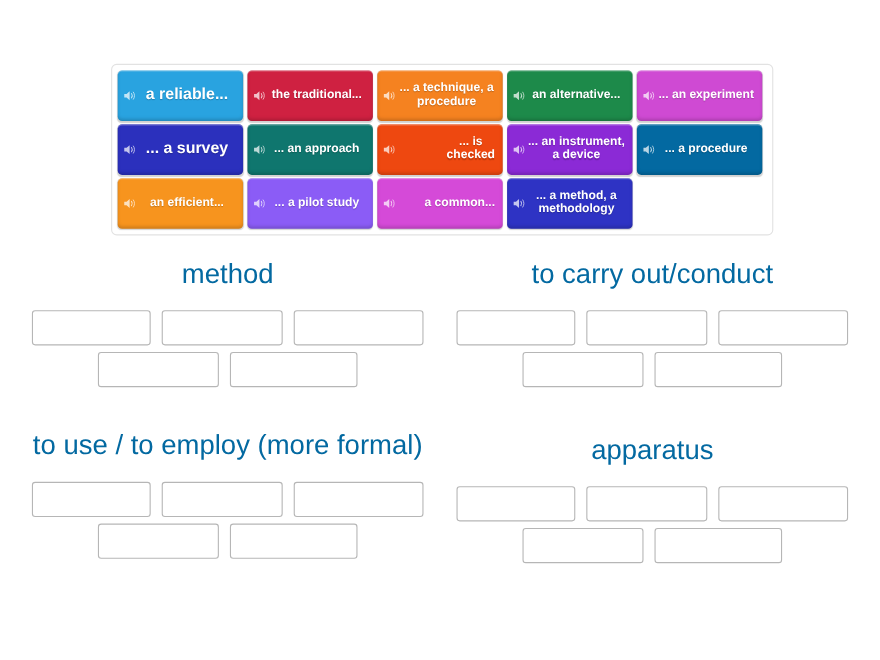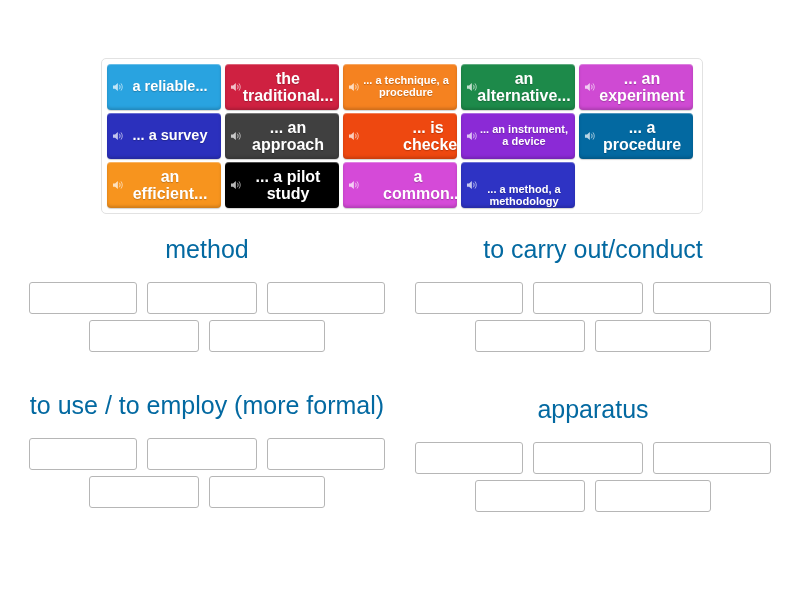--- a/index.html
+++ b/index.html
@@ -61,21 +61,21 @@
   }
   .tile:last-child { margin-right: 0; }
 
   .tile-label {
     display: block;
     padding: 0 4px 0 16px;
     width: 100%;
     box-sizing: border-box;
   }
   .tile-label.sz-lg  { font-size: 14.5px; }
-  .tile-label.sz-md  { font-size: 16px; }
+  .tile-label.sz-md  { font-size: 11px; }
   .tile-label.sz-sm  { font-size: 11px; font-weight: bold; }
 
   .speaker-icon {
     position: absolute;
     left: 5px;
     top: 50%;
     transform: translateY(-50%);
     width: 13px;
     height: 13px;
     opacity: 0.72;
@@ -184,21 +184,21 @@
       <div class="tile" style="background: rgb(43, 48, 189);">
         <span class="speaker-icon">
           <svg viewBox="0 0 16 16" xmlns="http://www.w3.org/2000/svg" aria-hidden="true">
             <path fill="#ffffff" d="M1.2 6.0h2.6L7.2 3.0v10L3.8 10H1.2z"></path>
             <path fill="none" stroke="#ffffff" stroke-width="1.15" stroke-linecap="round" d="M9.3 5.6c1.0 1.4 1.0 3.4 0 4.8"></path>
             <path fill="none" stroke="#ffffff" stroke-width="1.0" stroke-linecap="round" d="M11.4 4.0c1.7 2.2 1.7 5.8 0 8.0"></path>
           </svg>
         </span>
         <span class="tile-label sz-lg">... a survey</span>
       </div>
-      <div class="tile" style="background: #404040; justify-content: flex-end;">
+      <div class="tile" style="background: #0f766e; justify-content: flex-end;">
         <span class="speaker-icon">
           <svg viewBox="0 0 16 16" xmlns="http://www.w3.org/2000/svg" aria-hidden="true">
             <path fill="#ffffff" d="M1.2 6.0h2.6L7.2 3.0v10L3.8 10H1.2z"></path>
             <path fill="none" stroke="#ffffff" stroke-width="1.15" stroke-linecap="round" d="M9.3 5.6c1.0 1.4 1.0 3.4 0 4.8"></path>
             <path fill="none" stroke="#ffffff" stroke-width="1.0" stroke-linecap="round" d="M11.4 4.0c1.7 2.2 1.7 5.8 0 8.0"></path>
           </svg>
         </span>
         <span class="tile-label sz-md">... an approach</span>
       </div>
       <div class="tile" style="background: rgb(238, 72, 16); padding-left: 44px;">
@@ -236,41 +236,41 @@
       <div class="tile" style="background: rgb(247, 148, 30);">
         <span class="speaker-icon">
           <svg viewBox="0 0 16 16" xmlns="http://www.w3.org/2000/svg" aria-hidden="true">
             <path fill="#ffffff" d="M1.2 6.0h2.6L7.2 3.0v10L3.8 10H1.2z"></path>
             <path fill="none" stroke="#ffffff" stroke-width="1.15" stroke-linecap="round" d="M9.3 5.6c1.0 1.4 1.0 3.4 0 4.8"></path>
             <path fill="none" stroke="#ffffff" stroke-width="1.0" stroke-linecap="round" d="M11.4 4.0c1.7 2.2 1.7 5.8 0 8.0"></path>
           </svg>
         </span>
         <span class="tile-label sz-md">an efficient...</span>
       </div>
-      <div class="tile" style="background: #000000;">
+      <div class="tile" style="background: #8b5cf6;">
         <span class="speaker-icon">
           <svg viewBox="0 0 16 16" xmlns="http://www.w3.org/2000/svg" aria-hidden="true">
             <path fill="#ffffff" d="M1.2 6.0h2.6L7.2 3.0v10L3.8 10H1.2z"></path>
             <path fill="none" stroke="#ffffff" stroke-width="1.15" stroke-linecap="round" d="M9.3 5.6c1.0 1.4 1.0 3.4 0 4.8"></path>
             <path fill="none" stroke="#ffffff" stroke-width="1.0" stroke-linecap="round" d="M11.4 4.0c1.7 2.2 1.7 5.8 0 8.0"></path>
           </svg>
         </span>
         <span class="tile-label sz-md">... a pilot study</span>
       </div>
       <div class="tile" style="background: rgb(213, 74, 216); padding-left: 24px;">
         <span class="speaker-icon">
           <svg viewBox="0 0 16 16" xmlns="http://www.w3.org/2000/svg" aria-hidden="true">
             <path fill="#ffffff" d="M1.2 6.0h2.6L7.2 3.0v10L3.8 10H1.2z"></path>
             <path fill="none" stroke="#ffffff" stroke-width="1.15" stroke-linecap="round" d="M9.3 5.6c1.0 1.4 1.0 3.4 0 4.8"></path>
             <path fill="none" stroke="#ffffff" stroke-width="1.0" stroke-linecap="round" d="M11.4 4.0c1.7 2.2 1.7 5.8 0 8.0"></path>
           </svg>
         </span>
         <span class="tile-label sz-md">a common...</span>
       </div>
-      <div class="tile" style="background: rgb(46, 51, 196); align-items: flex-end;">
+      <div class="tile" style="background: rgb(46, 51, 196);">
         <span class="speaker-icon">
           <svg viewBox="0 0 16 16" xmlns="http://www.w3.org/2000/svg" aria-hidden="true">
             <path fill="#ffffff" d="M1.2 6.0h2.6L7.2 3.0v10L3.8 10H1.2z"></path>
             <path fill="none" stroke="#ffffff" stroke-width="1.15" stroke-linecap="round" d="M9.3 5.6c1.0 1.4 1.0 3.4 0 4.8"></path>
             <path fill="none" stroke="#ffffff" stroke-width="1.0" stroke-linecap="round" d="M11.4 4.0c1.7 2.2 1.7 5.8 0 8.0"></path>
           </svg>
         </span>
         <span class="tile-label sz-sm">... a method, a methodology</span>
       </div>
     </div>

